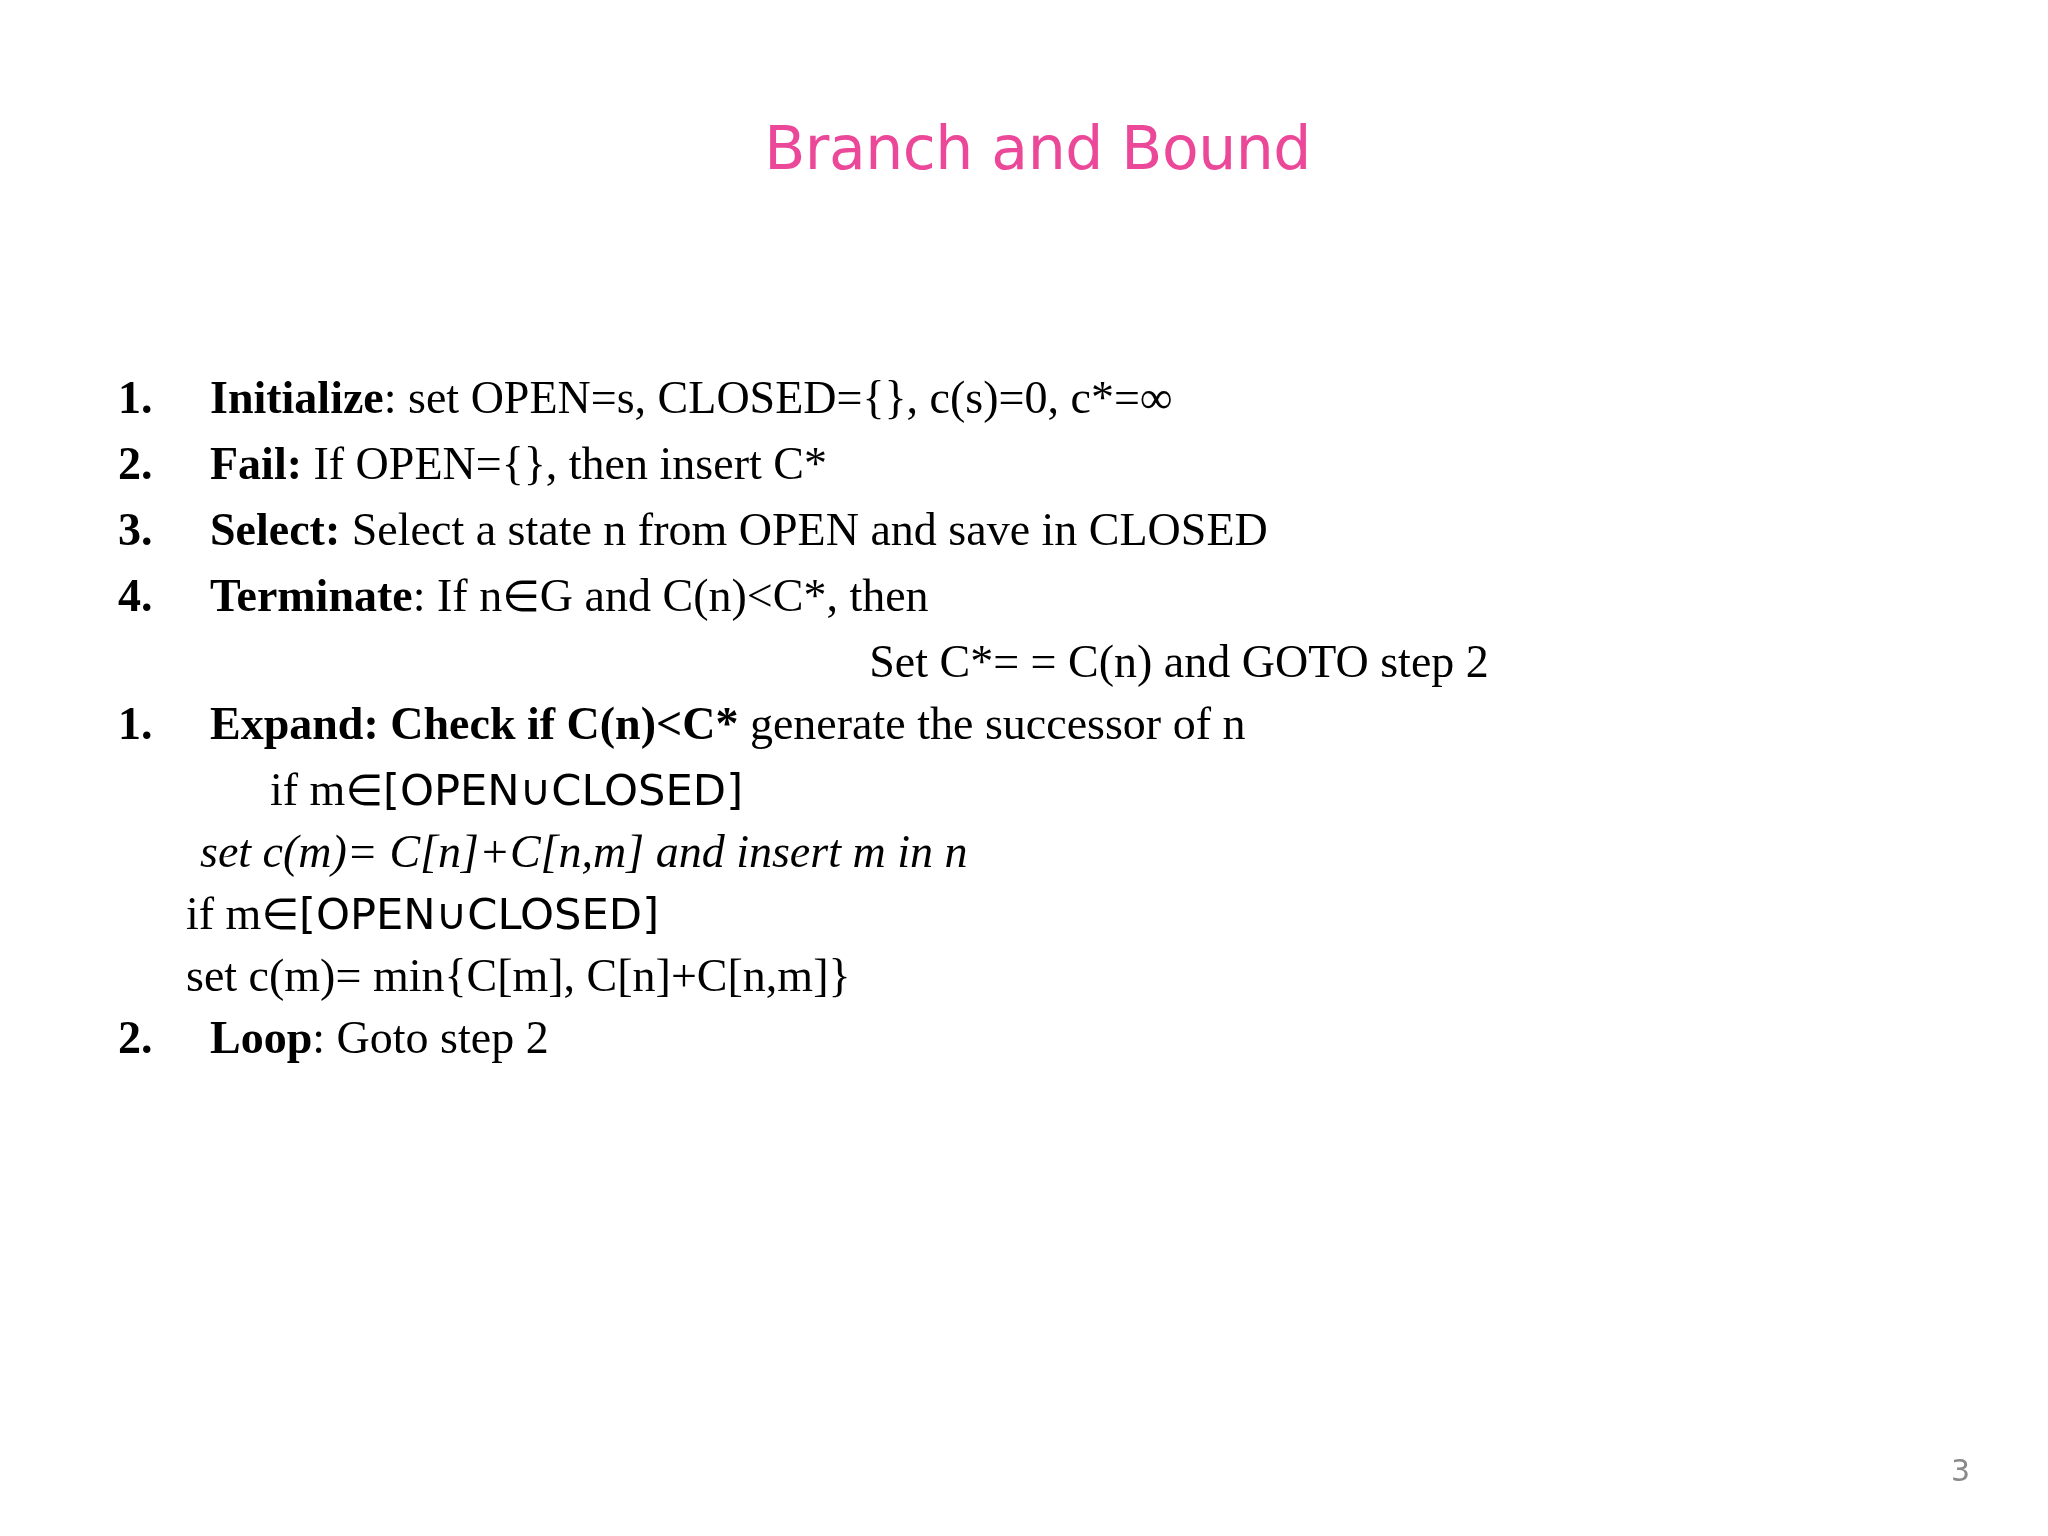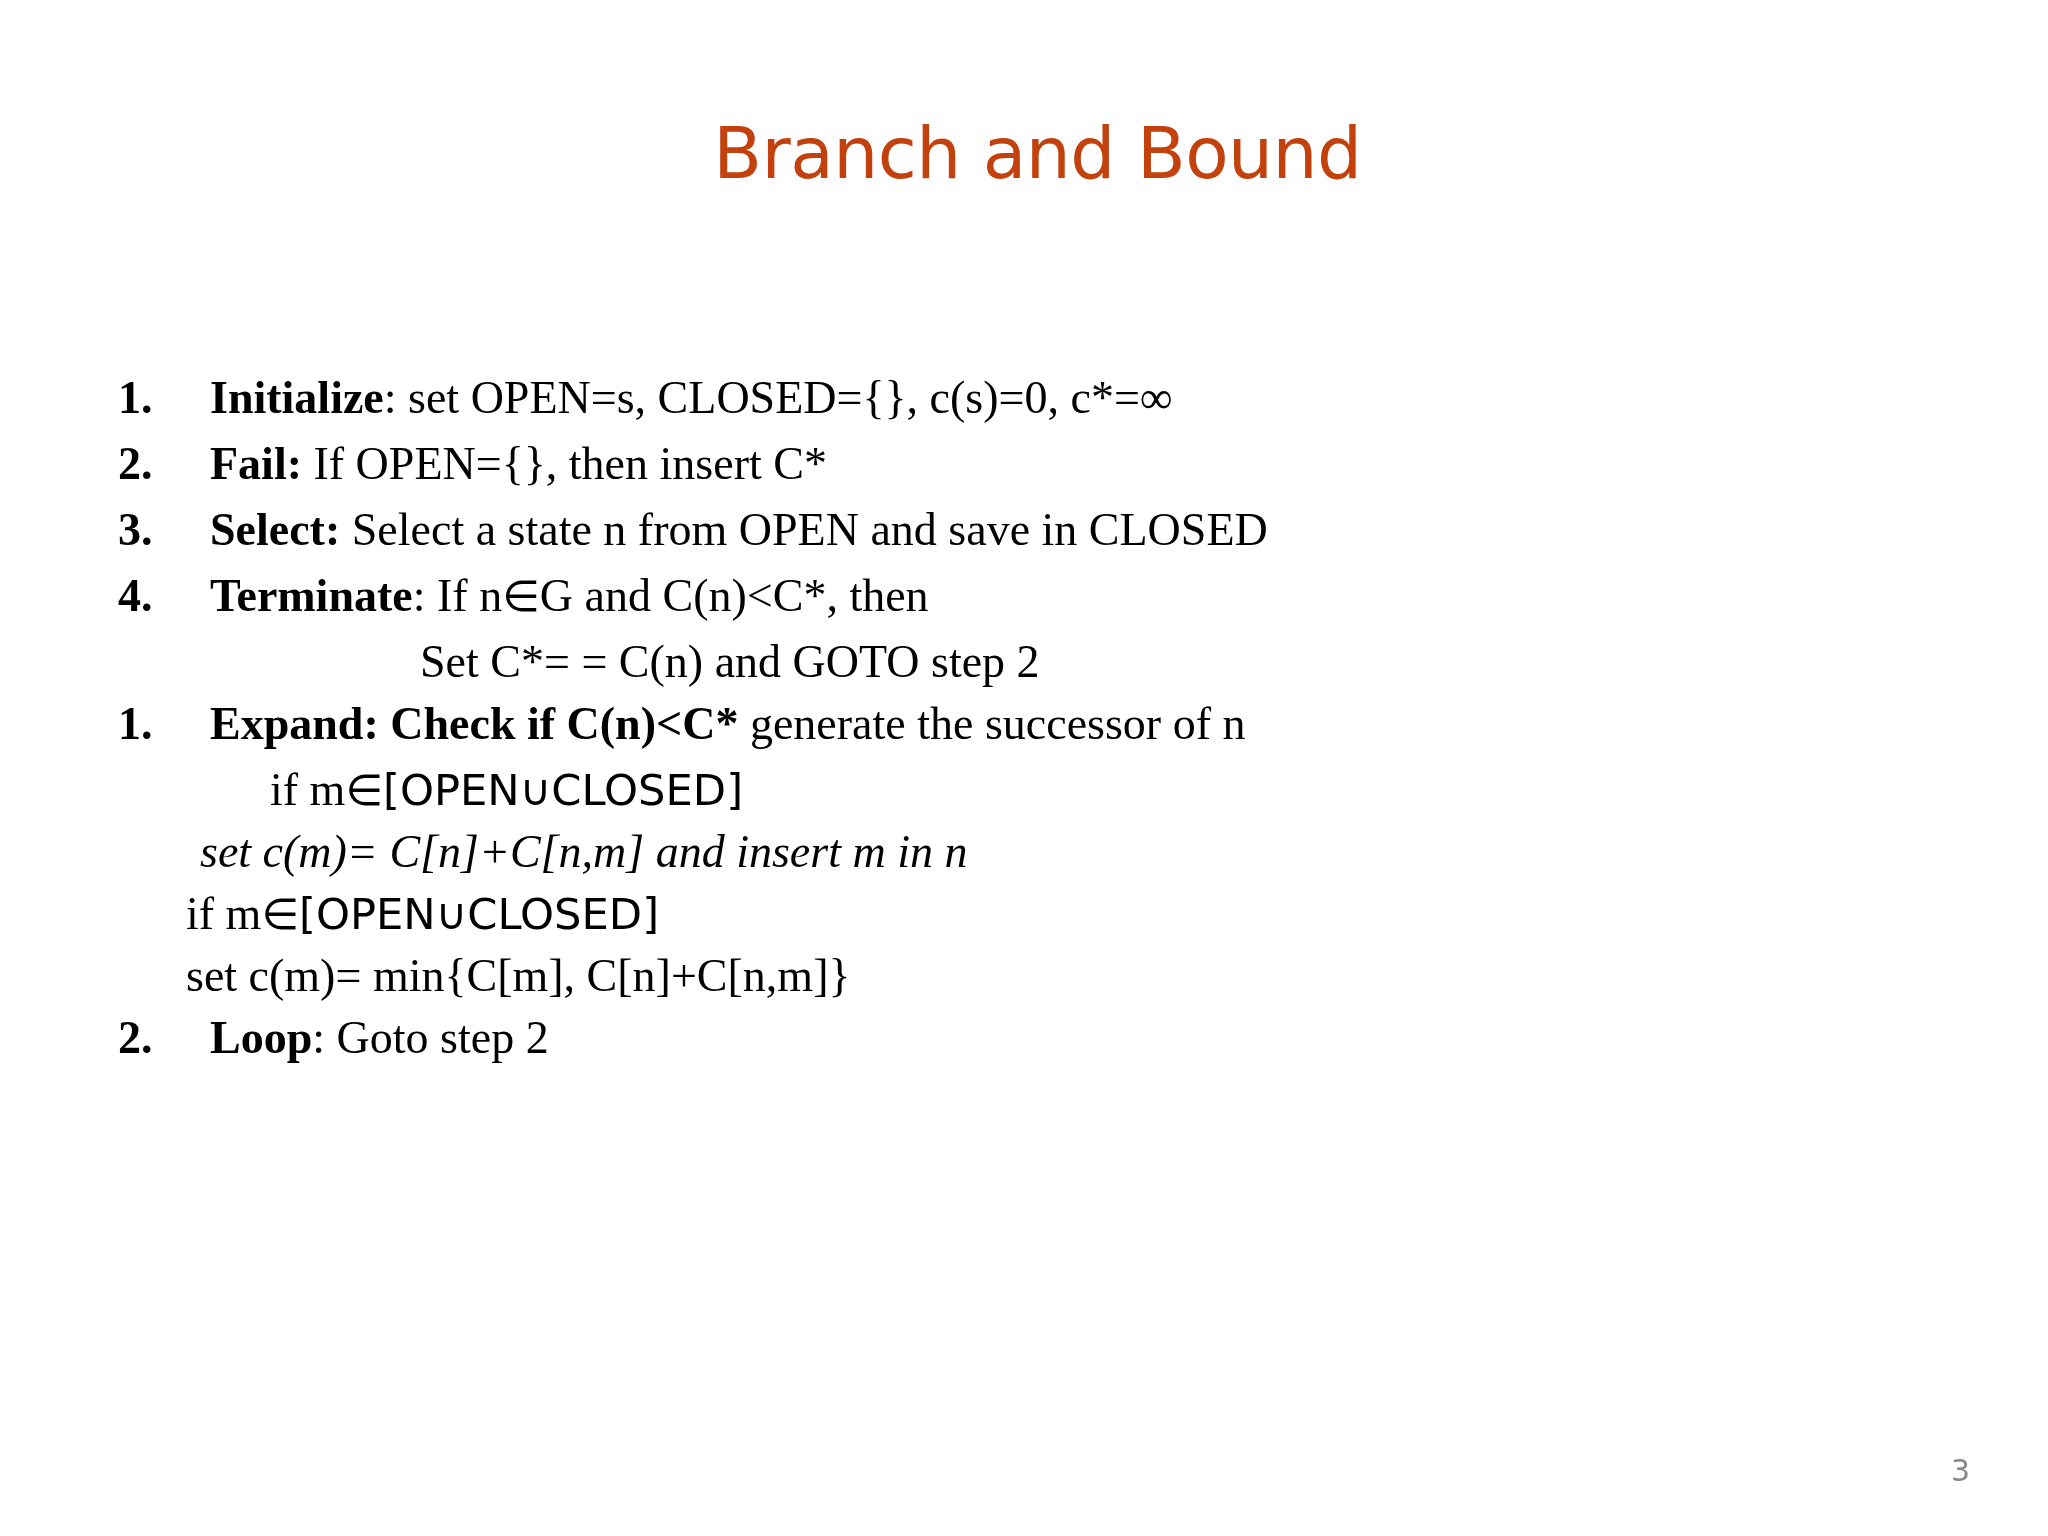--- a/index.html
+++ b/index.html
@@ -24,24 +24,24 @@
 
   
   .slide-title {
     position: absolute;
     left: 0;
     right: 0;
     top: 118px;
     text-align: center;
     font-family: "DejaVu Sans", "Liberation Sans", sans-serif;
     font-weight: 400;
-    font-size: 71px;
+    font-size: 60px;
     line-height: 1.0;
     letter-spacing: -0.5px;
-    color: #c2410c;
+    color: #ec4899;
     white-space: nowrap;
     padding-left: 27px;
   }
 
   
   .body-block {
     position: absolute;
     left: 118px;
     top: 368px;
     width: 1820px;
@@ -74,21 +74,21 @@
 
   .bold { font-weight: bold; text-align: right; }
 
   
   .sym {
     font-family: "DejaVu Sans", "Liberation Sans", sans-serif;
     font-size: 0.94em;
   }
 
   
-  .ind-set   { padding-left: 302px; }  
+  .ind-set   { padding-left: 302px; text-align: center; }  
   .ind-a     { padding-left: 72px;  }  
   .ind-b     { padding-left: 152px; }  
   .ind-c     { padding-left: 82px; font-style: italic;  }  
   .ind-d     { padding-left: 68px;  }
 
   
   .page-number {
     position: absolute;
     right: 78px;
     bottom: 48px;

